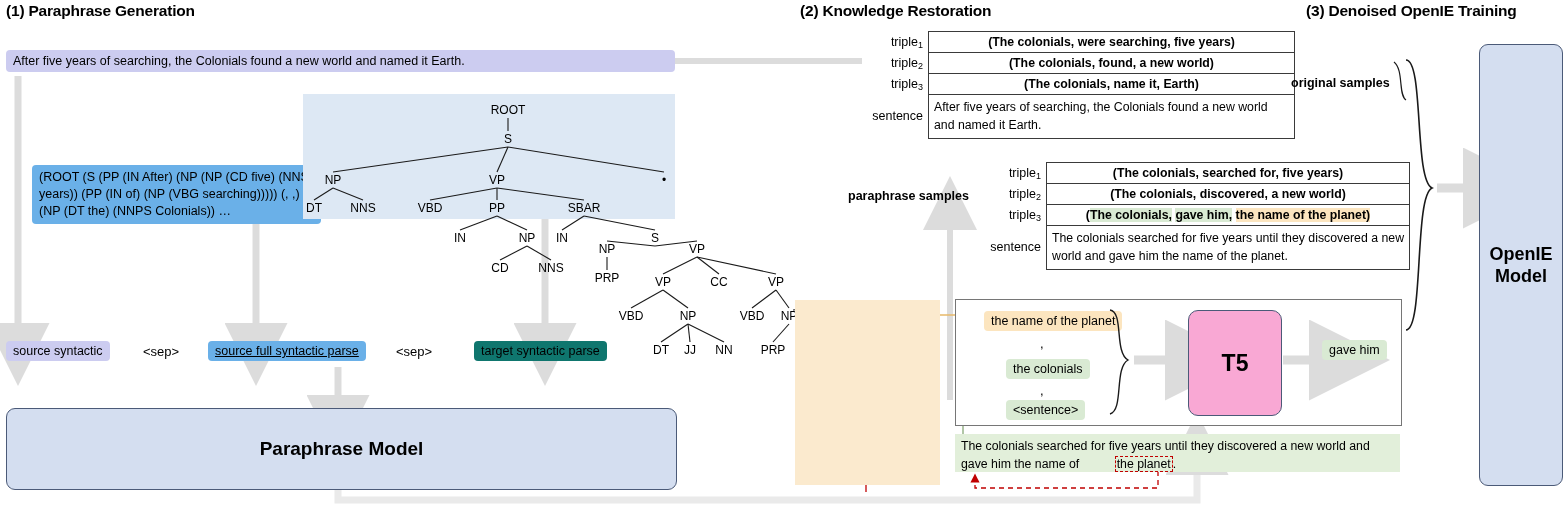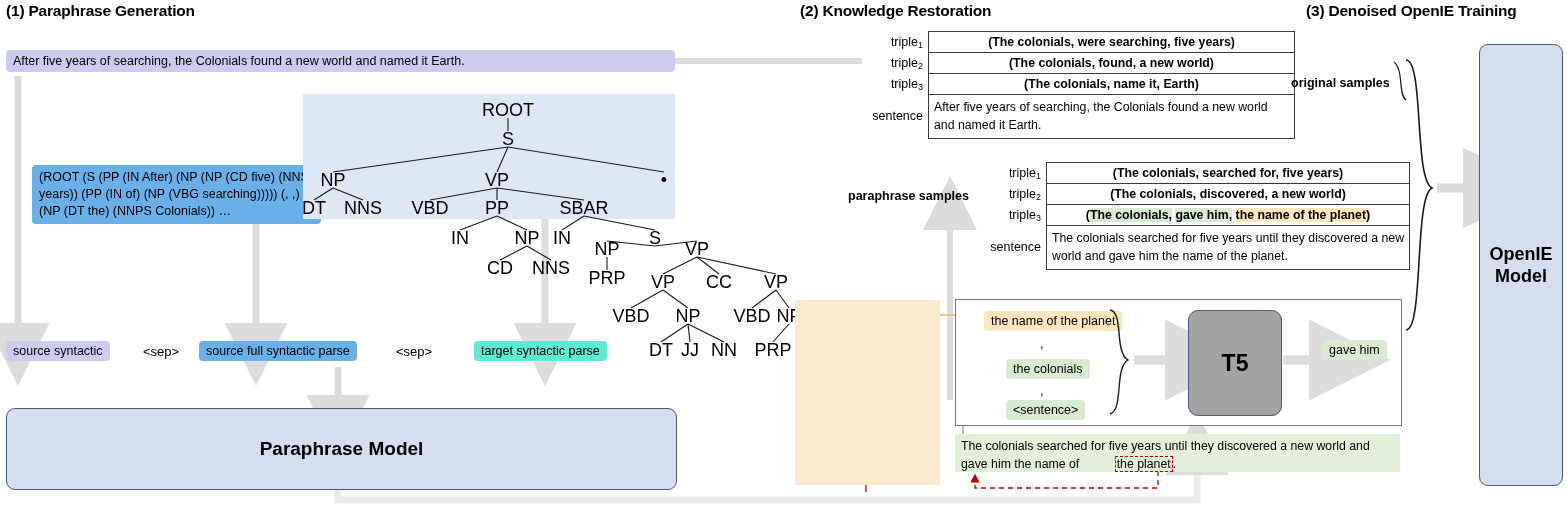--- a/index.html
+++ b/index.html
@@ -4,37 +4,37 @@
 <style>
   html,body{margin:0;padding:0;background:#fff;}
   body{width:1567px;height:508px;position:relative;overflow:hidden;
        font-family:"Liberation Sans","DejaVu Sans",sans-serif;color:#000;}
   .abs{position:absolute;}
   .hdr{font-weight:bold;font-size:15.5px;letter-spacing:-0.2px;}
   .lbl{font-size:13px;}
   .bold{font-weight:bold;font-size:12.5px;}
   .chip{border-radius:4px;padding:3px 7px;font-size:12.5px;white-space:nowrap;display:inline-block;}
   .lav{background:#ccccf0;}
-  .lblue{background:#5eead4;}
+  .lblue{background:#0f766e;}
   .blue{background:#6ab0e8;}
   .model-box{background:#d4def0;border:1px solid #4b5a78;border-radius:9px;
              display:flex;align-items:center;justify-content:center;
              font-weight:bold;text-align:center;}
   .treebox{background:#dde8f4;}
-  .tn{position:absolute;font-size:18px;transform:translate(-50%,-50%);white-space:nowrap;background:transparent;}
+  .tn{position:absolute;font-size:12px;transform:translate(-50%,-50%);white-space:nowrap;background:transparent;}
   table.tbl{border-collapse:collapse;font-size:12.3px;background:#fff;}
   table.tbl td{border:1px solid #3a3a3a;padding:3px 5px;}
   .ctr{text-align:center;font-weight:bold;}
   .rowlab{font-size:12.5px;text-align:right;}
   .sub{font-size:9px;vertical-align:-2px;}
   .hl-green{background:#d9ead3;}
   .hl-orange{background:#fce5bf;}
   .orangebox{background:#fbeace;}
   .greenbox{background:#e2efda;}
-  .t5box{background:#a3a3a3;border:1px solid #4b5a78;border-radius:10px;
+  .t5box{background:#f9a8d4;border:1px solid #4b5a78;border-radius:10px;
          display:flex;align-items:center;justify-content:center;font-weight:bold;font-size:23px;}
   svg{position:absolute;left:0;top:0;overflow:visible;pointer-events:none;}
 </style>
 </head>
 <body>
 
 <div class="abs hdr" style="left:6px;top:2px;">(1) Paraphrase Generation</div>
 <div class="abs hdr" style="left:800px;top:2px;">(2) Knowledge Restoration</div>
 <div class="abs hdr" style="left:1306px;top:2px;">(3) Denoised OpenIE Training</div>
 
@@ -172,21 +172,21 @@
     <div class="tn" style="left: 811px; top: 430px; color: rgb(0, 0, 0);">DT</div>
     <div class="tn" style="left: 847px; top: 430px; color: rgb(0, 0, 0);">NN</div>
     <div class="tn" style="left: 875px; top: 430px; color: rgb(0, 0, 0);">IN</div>
     <div class="tn" style="left: 906px; top: 428px; color: rgb(0, 0, 0); border: 1.4px dashed rgb(192, 0, 0); border-radius: 50%; padding: 1px 5px;">NP</div>
     <div class="tn" style="left: 891px; top: 466px; color: rgb(0, 0, 0);">DT</div>
     <div class="tn" style="left: 927px; top: 466px; color: rgb(0, 0, 0);">NN</div>
   </div>
 
 <div class="abs chip lav" style="left:6px;top:341px;">source syntactic</div>
 <div class="abs lbl" style="left:143px;top:344px;">&lt;sep&gt;</div>
-<div class="abs chip blue" style="left:199px;top:341px;">source full syntactic parse</div>
+<div class="abs chip blue" style="left:208px;top:341px;text-decoration:underline;">source full syntactic parse</div>
 <div class="abs lbl" style="left:396px;top:344px;">&lt;sep&gt;</div>
 <div class="abs chip lblue" style="left:474px;top:341px;">target syntactic parse</div>
 
 <div class="abs model-box" style="left:6px;top:408px;width:669px;height:80px;font-size:19px;">Paraphrase Model</div>
 
 <div class="abs" style="left:862px;top:31px;">
   <table class="tbl">
     <tbody>
         <tr>
       <td style="border:none;width:56px;" class="rowlab"><span>triple</span><span class="sub">1</span></td>

